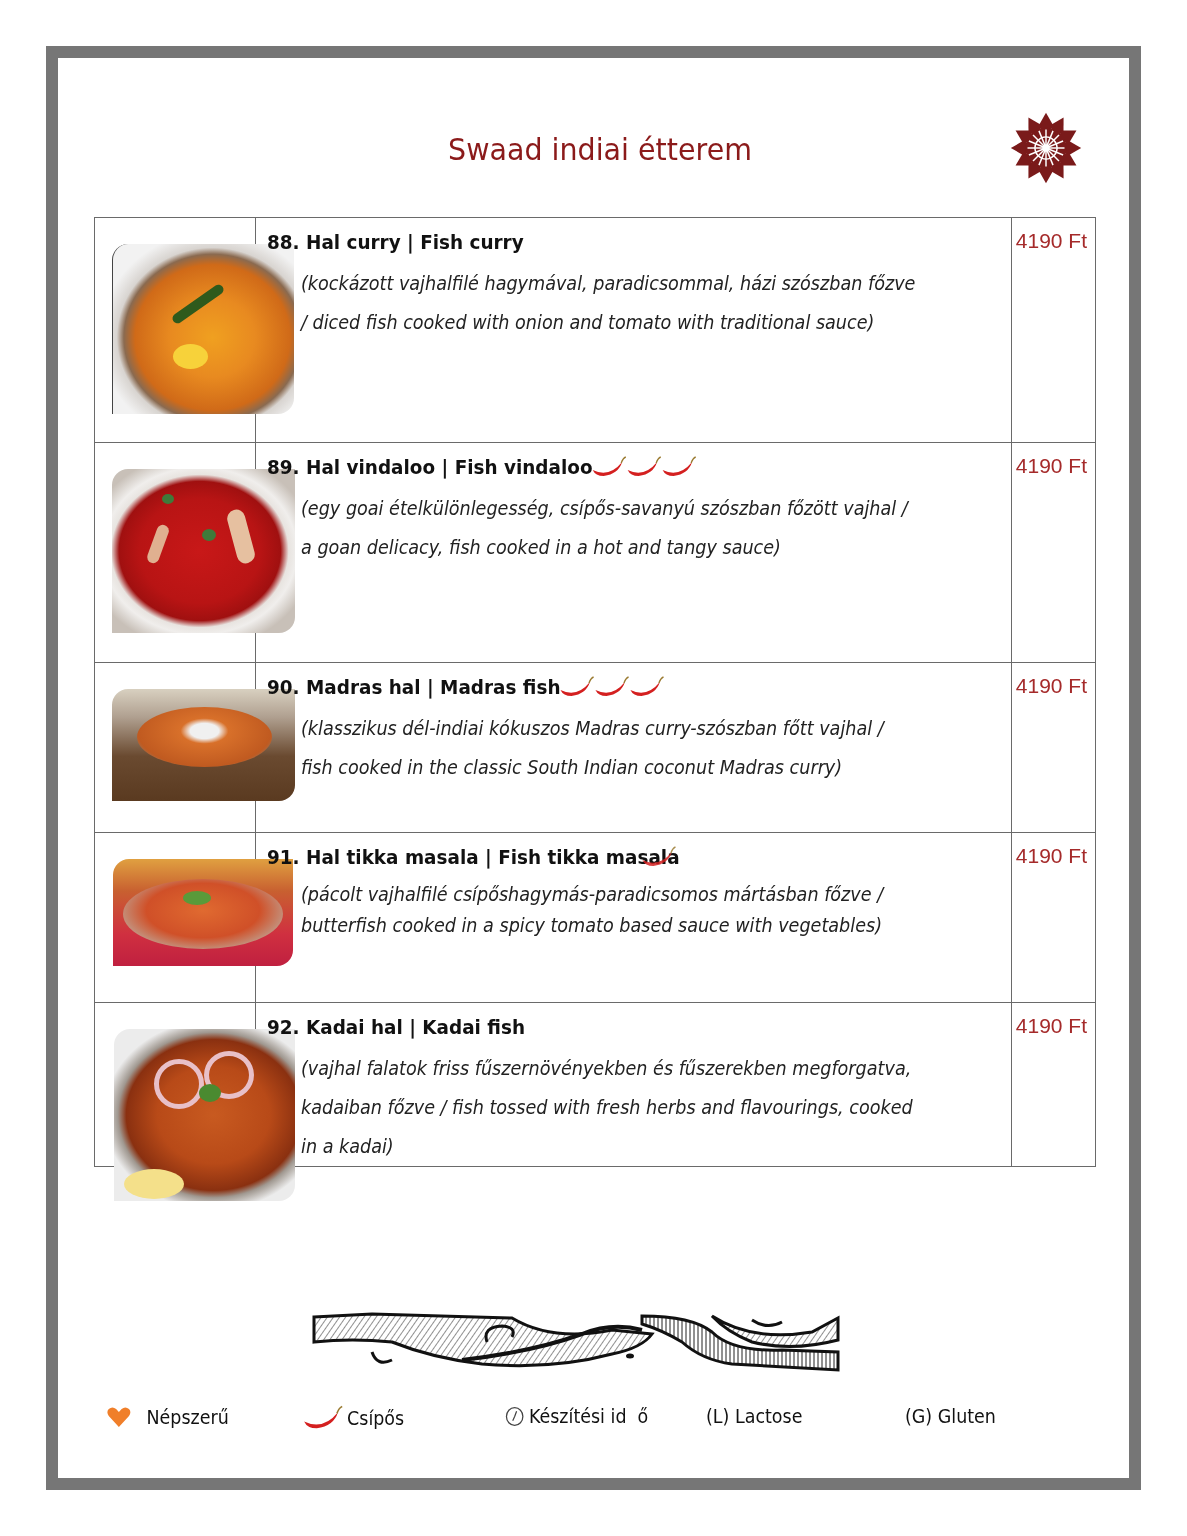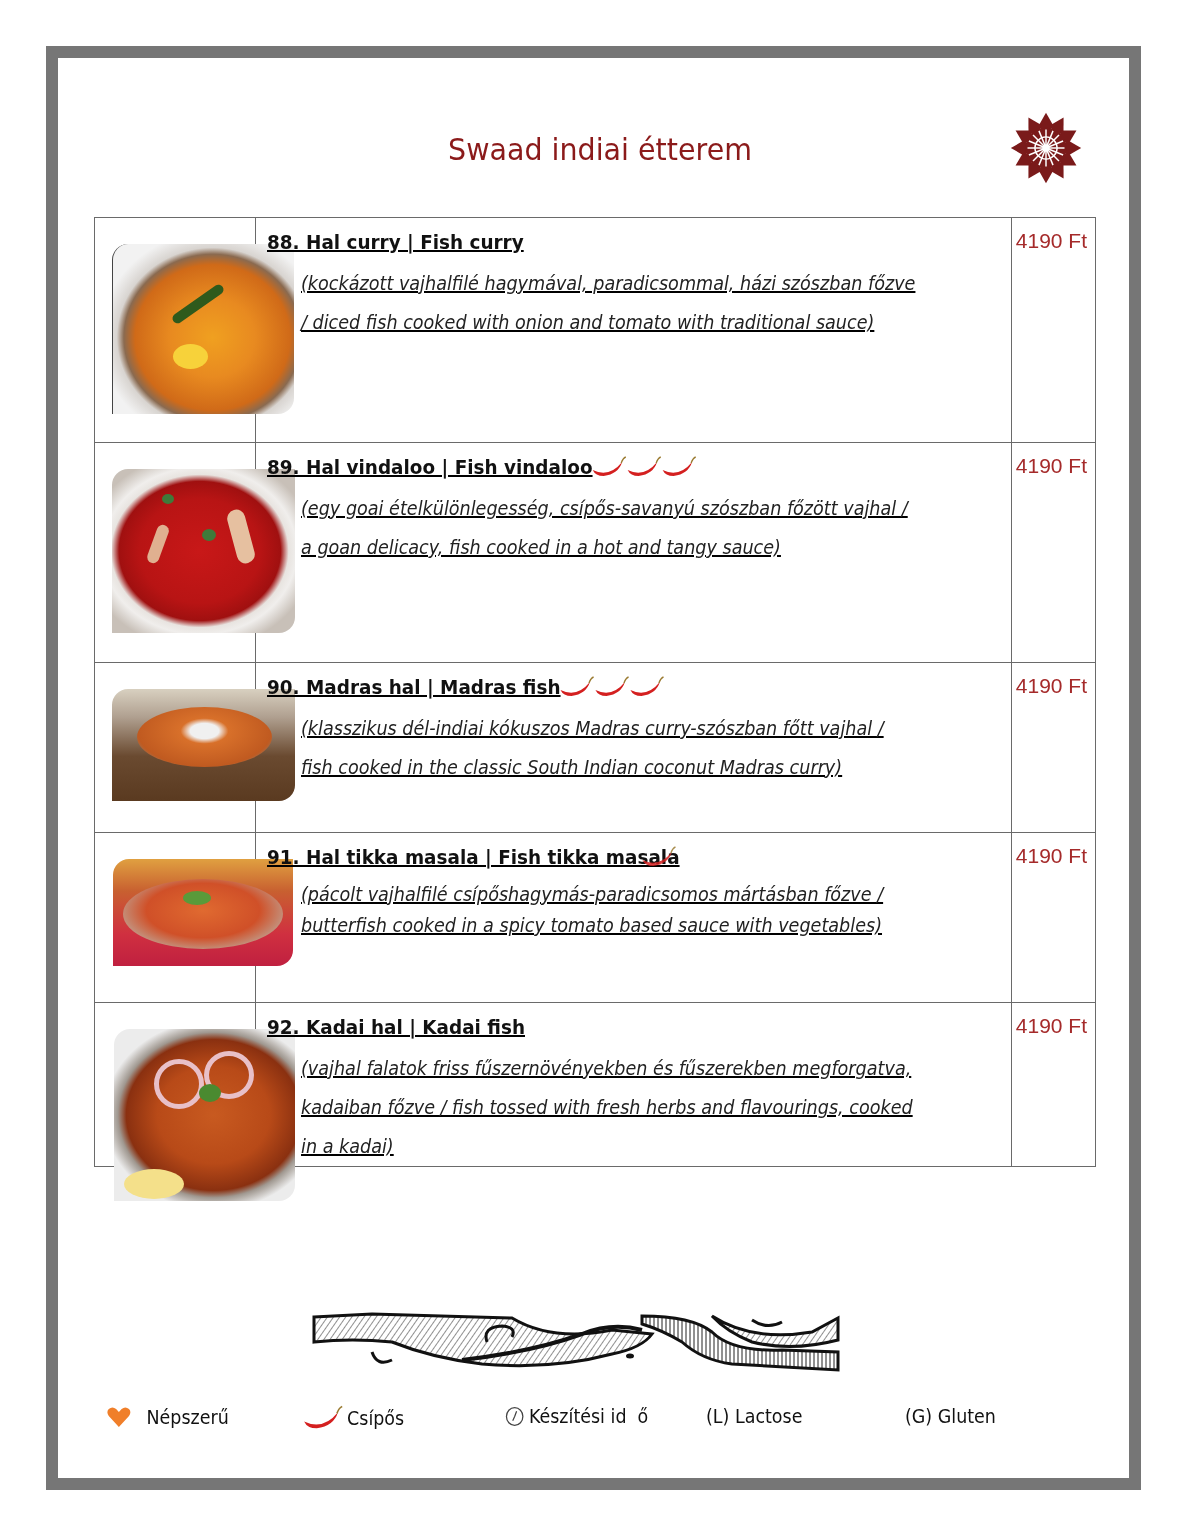--- a/index.html
+++ b/index.html
@@ -3,21 +3,21 @@
 <meta charset="utf-8">
 <style>
   html, body { margin:0; padding:0; background:#ffffff; }
   body { width:1187px; height:1536px; position:relative; overflow:hidden; font-family:"Liberation Sans", sans-serif; }
   .frame { position:absolute; left:46px; top:46px; width:1095px; height:1444px; box-sizing:border-box; border:12px solid #767676; background:#fff; }
   .title { position:absolute; left:0; top:131px; width:1200px; text-align:center; font-family:"DejaVu Sans", sans-serif; font-size:31px; color:#8b1a1a; letter-spacing:0px; transform:scaleX(0.92); transform-origin:center; }
   .logo { position:absolute; left:1009px; top:111px; width:74px; height:74px; }
   table.menu { position:absolute; left:94px; top:217px; width:1002px; border-collapse:collapse; }
   table.menu td { border:1px solid #6a6a6a; vertical-align:top; padding:0; }
   td.imgcell { width:232px; position:relative; }
-  td.desccell { width:670px;text-decoration:underline; }
+  td.desccell { width:670px; }
   td.pricecell { width:96px;margin-left:35px; }
   .dish { position:absolute; overflow:hidden; border-radius:16px 0 16px 0; }
   .name { font-family:"DejaVu Sans", sans-serif; font-weight:bold; font-size:20px; color:#111; margin:12px 0 0 11px; transform:scaleX(0.92); transform-origin:left; white-space:nowrap; display:flex; align-items:center; }
   .desc { font-family:"DejaVu Sans", sans-serif; font-style:italic; font-size:20px; color:#222; margin:10px 10px 0 45px; line-height:39px; transform:scaleX(0.88); transform-origin:left; width:700px; }
   .desc.tight { line-height:31px; }
   .price { font-family:"Liberation Sans", sans-serif; font-size:21px; color:#a52a2a; text-align:right; margin:11px 8px 0 0; }
   .chili { display:inline-block; width:40px; height:22px; margin-left:-2px; vertical-align:middle; }
   .divider { position:absolute; left:312px; top:1312px; width:528px; height:62px; }
   .legend { position:absolute; top:1405px; font-family:"DejaVu Sans", sans-serif; font-size:19px; color:#111; display:flex; align-items:center; transform:scaleX(0.92); transform-origin:left; }
 </style>

